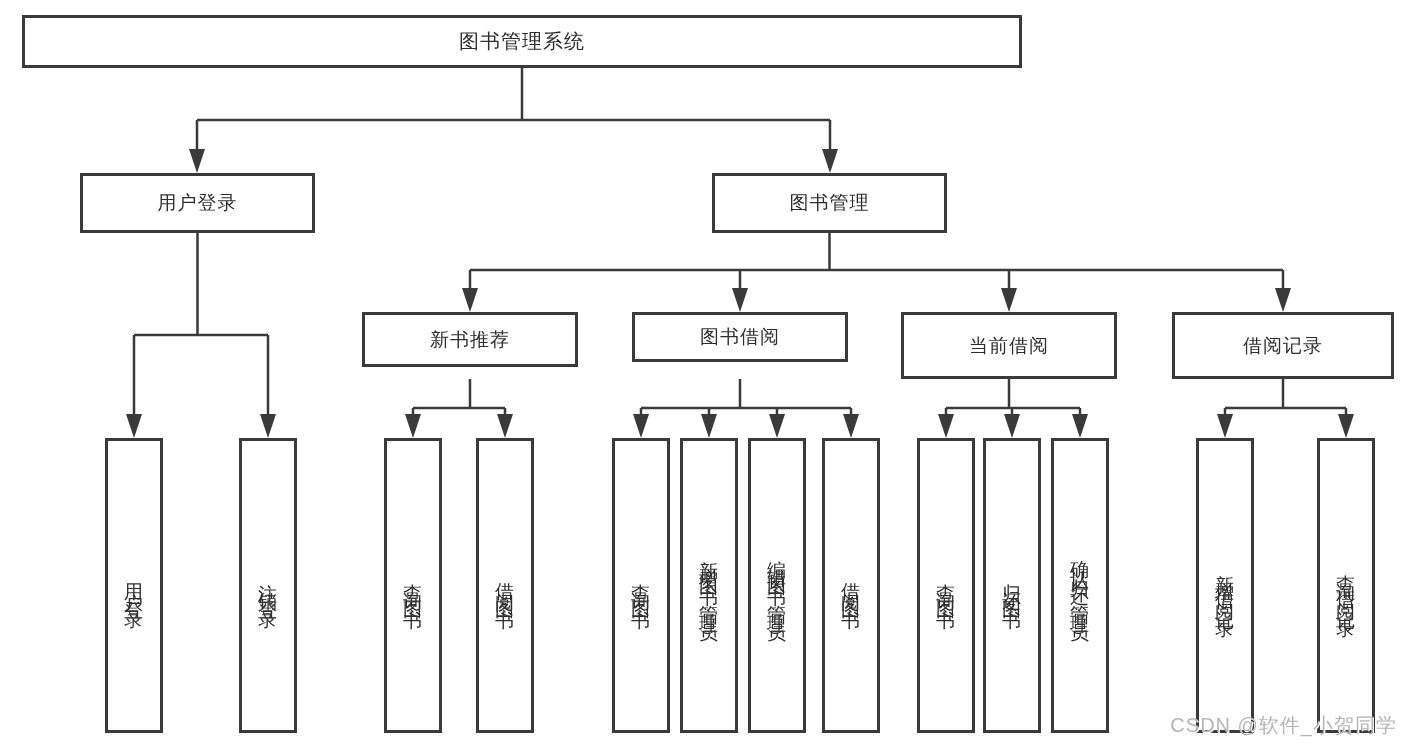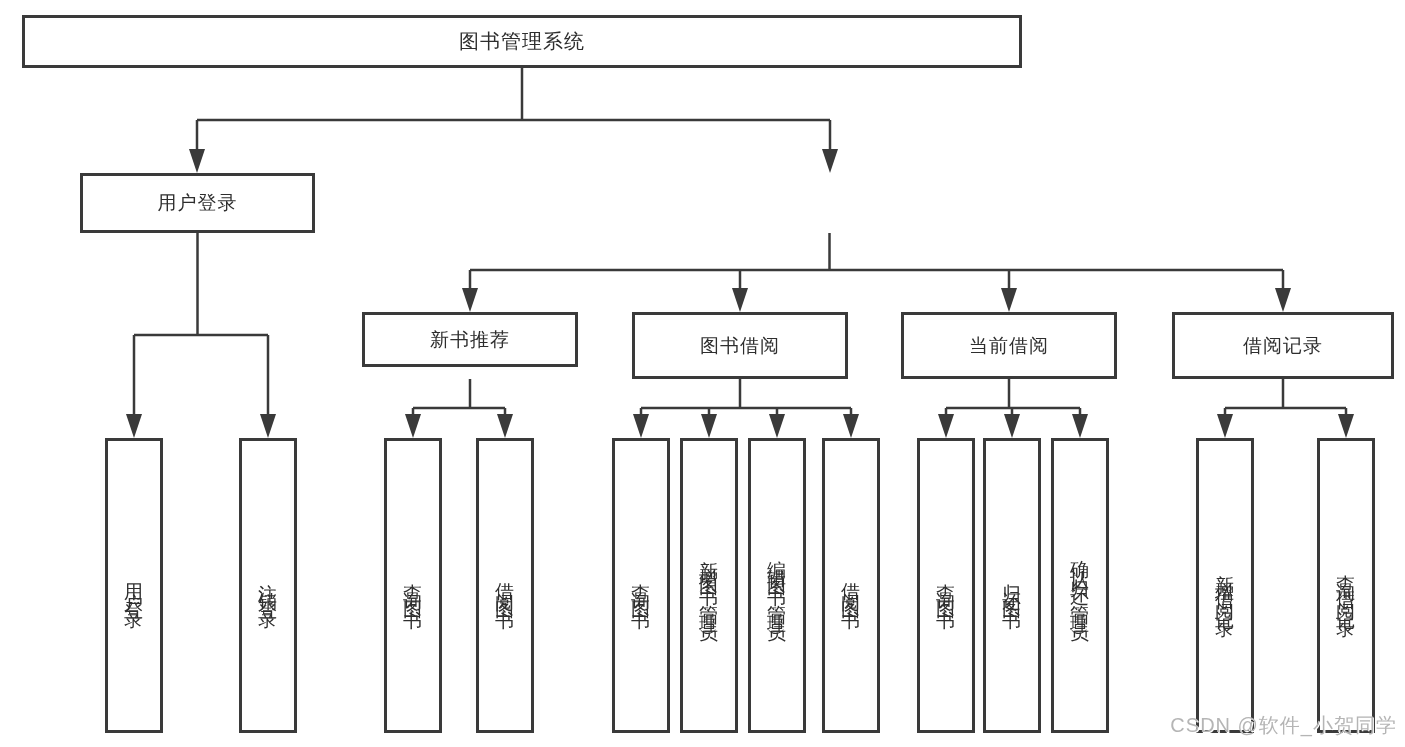--- a/index.html
+++ b/index.html
@@ -121,25 +121,28 @@
     </g>
   </svg>
 
   <div class="box root" style="left:22px;top:15px;width:1000px;height:53px">
     <span class="htext">图书管理系统</span>
   </div>
 
   <div class="box" style="left:80px;top:173px;width:235px;height:60px">
     <span class="htext">用户登录</span>
   </div>
+  <div class="box" style="left:712px;top:173px;width:235px;height:60px">
+    <span class="htext">图书管理</span>
+  </div>
 
   <div class="box" style="left:362px;top:312px;width:216px;height:55px">
     <span class="htext">新书推荐</span>
   </div>
-  <div class="box" style="left:632px;top:312px;width:216px;height:67px">
+  <div class="box" style="left:632px;top:312px;width:216px;height:50px">
     <span class="htext">图书借阅</span>
   </div>
   <div class="box" style="left:901px;top:312px;width:216px;height:67px">
     <span class="htext">当前借阅</span>
   </div>
   <div class="box" style="left:1172px;top:312px;width:222px;height:67px">
     <span class="htext">借阅记录</span>
   </div>
 
   <div class="box" style="left:105px;top:438px;width:58px;height:295px">

